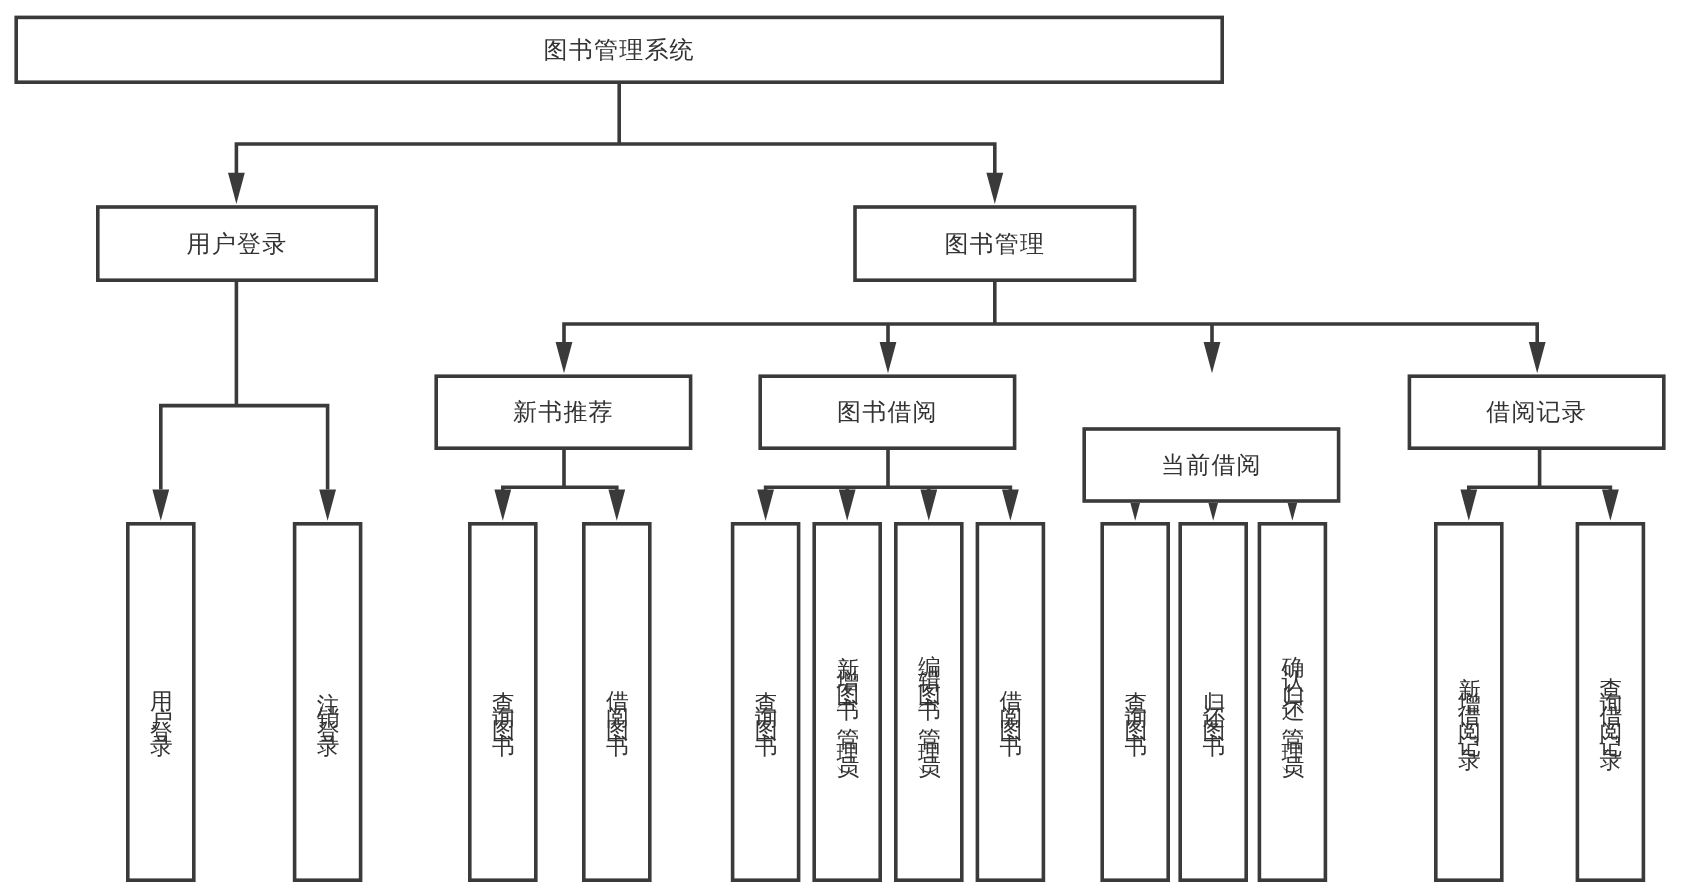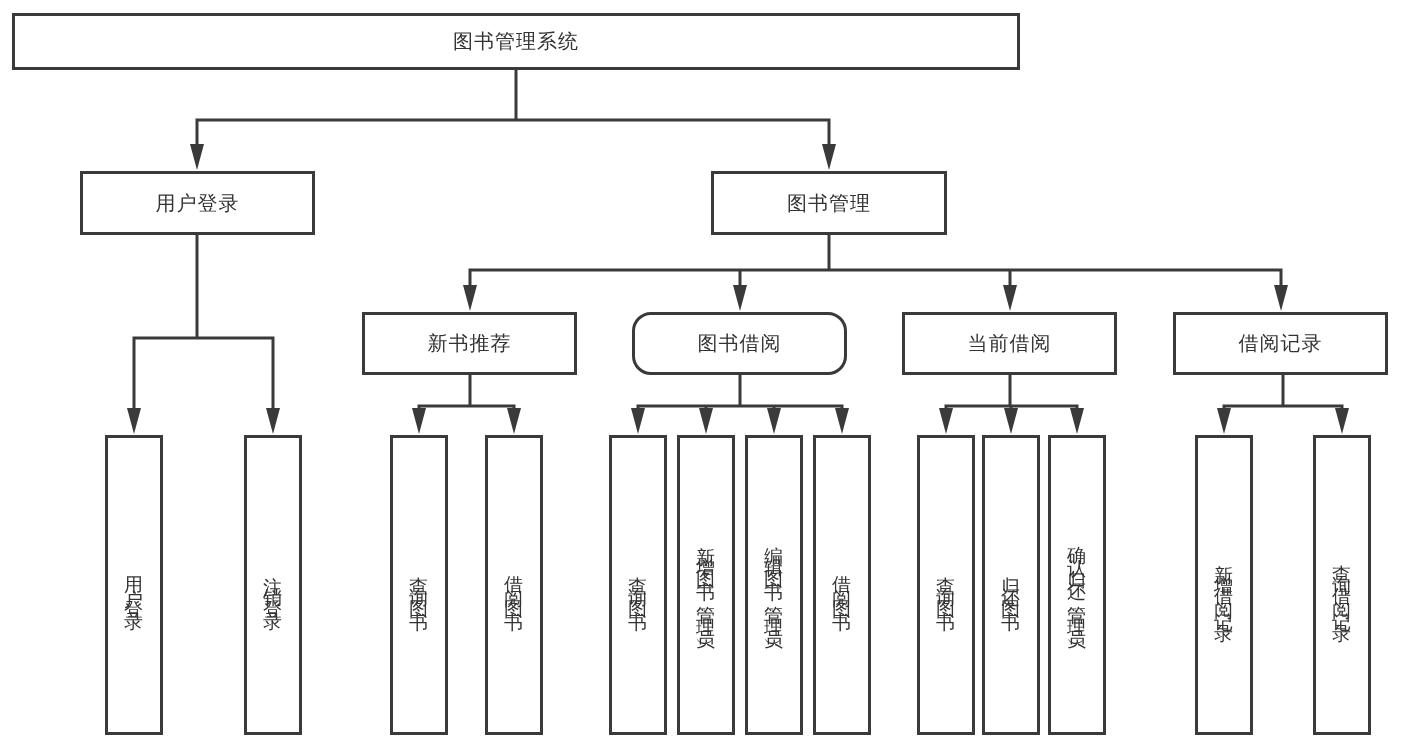--- a/index.html
+++ b/index.html
@@ -29,22 +29,22 @@
   .hlabel {
     font-size: 20px;
     letter-spacing: 1px;
     white-space: nowrap;
   }
   .node-root   { left: 12px;  top: 13px;  width: 1008px; height: 57px; }
   .node-l2a    { left: 80px;  top: 171px; width: 235px;  height: 64px; }
   .node-l2b    { left: 711px; top: 171px; width: 236px;  height: 64px; }
   .node-l3     { top: 312px; width: 215px; height: 63px; }
   .node-l3a    { left: 362px;  }
-  .node-l3b    { left: 632px; border-radius: 19px;  }
-  .node-l3c    { left: 902px;  }
+  .node-l3b    { left: 632px;  }
+  .node-l3c    { left: 902px; margin-top: 44px;  }
   .node-l3d    { left: 1173px; text-align: right; }
   .leaf        { top: 435px; width: 58px; height: 300px; }
   .vtext {
     writing-mode: vertical-rl;
     text-orientation: mixed;
     font-size: 19px;
     letter-spacing: 12px;
     line-height: 1;
     white-space: nowrap;
   }

